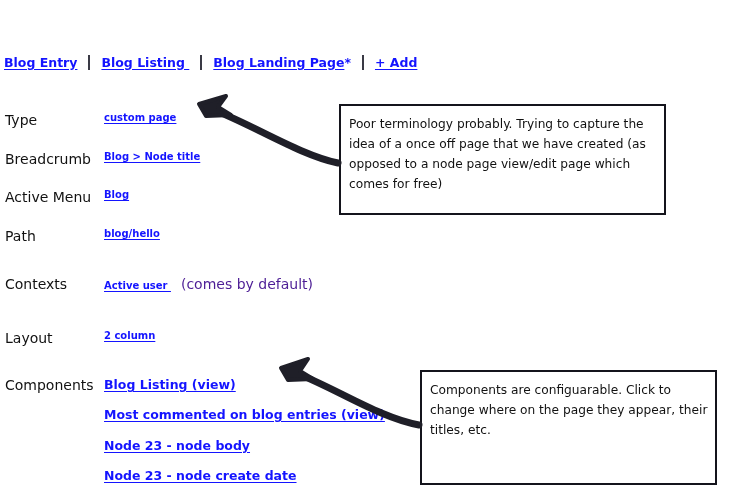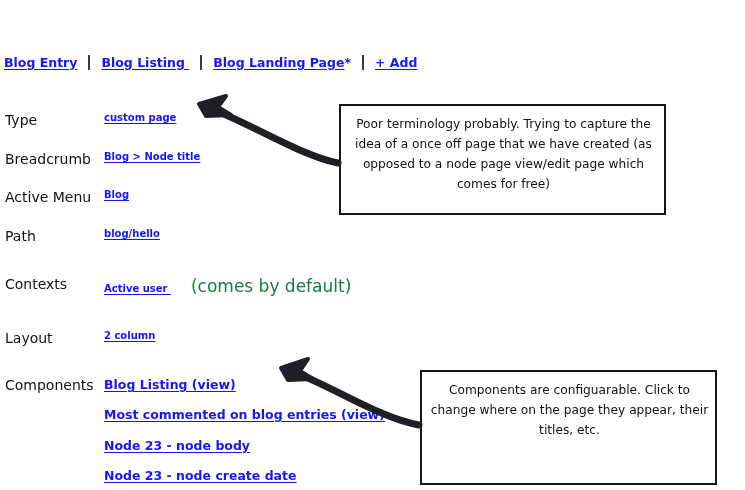--- a/index.html
+++ b/index.html
@@ -95,24 +95,24 @@
   .row-value {
     font-size: 10px;
     font-weight: bold;
     color: #1414ff;
     text-decoration: underline;
     text-underline-offset: 2px;
     white-space: pre;
     cursor: pointer;
   }
   .row-note {
-    font-size: 17px;
+    font-size: 14px;
     font-weight: normal;
-    color: #15803d;
-    margin-left: 20px;
+    color: #4c1d95;
+    margin-left: 10px;
     white-space: nowrap;
   }
 
   
   .component-item {
     position: absolute;
     left: 104px;
     font-size: 12.5px;
     font-weight: bold;
     color: #1414ff;
@@ -130,21 +130,20 @@
     box-sizing: border-box;
   }
   .callout-text {
     position: absolute;
     left: 8px;
     top: 8px;
     right: 6px;
     font-size: 12.2px;
     line-height: 20px;
     color: #111111;
-    text-align: center;
   }
 
   
   .arrow-layer {
     position: absolute;
     left: 0;
     top: 0;
     width: 745px;
     height: 490px;
     pointer-events: none;

